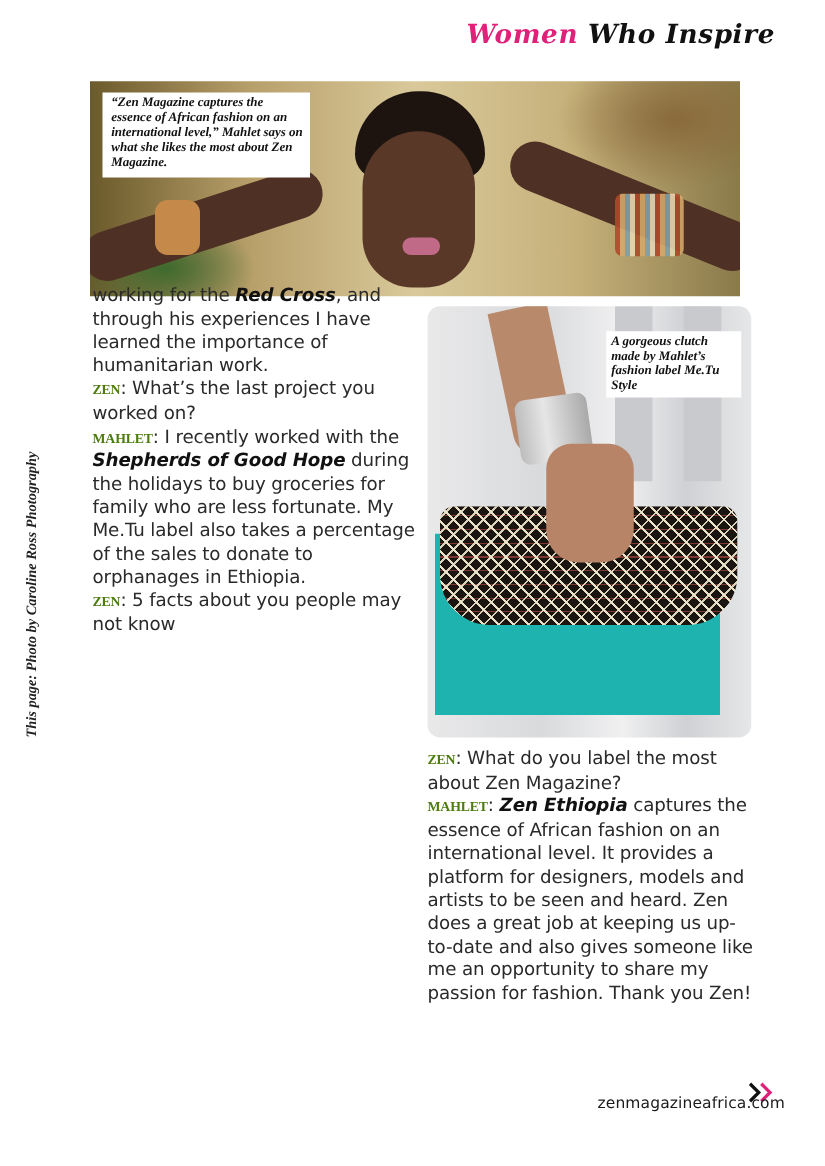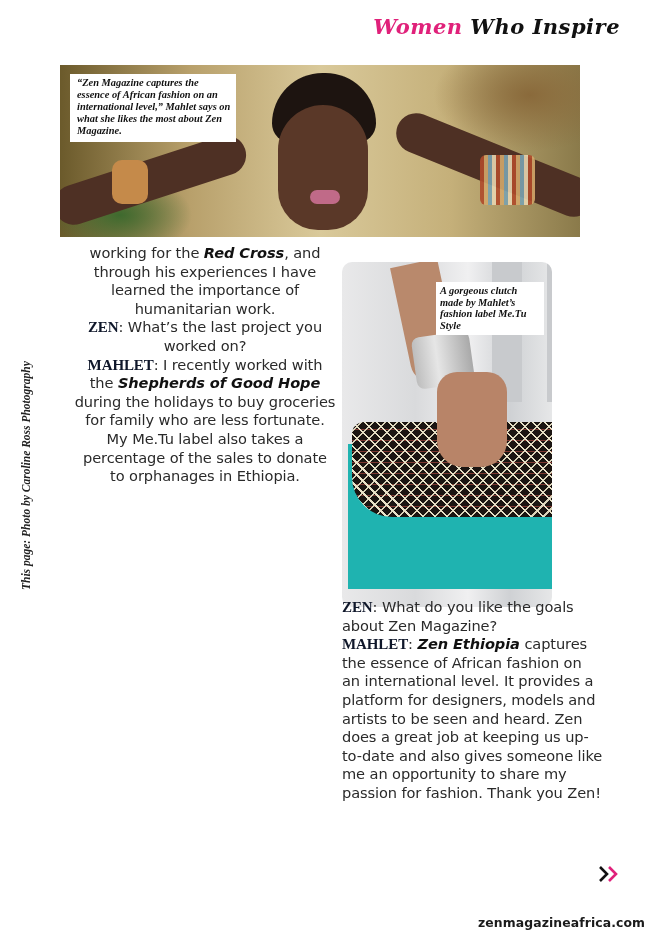--- a/index.html
+++ b/index.html
@@ -1,62 +1,62 @@
 <!DOCTYPE html>
 <html><head>
   <meta charset="utf-8">
   <style>
     html, body { margin:0; padding:0; background:#ffffff; }
     body { width:660px; height:933px; position:relative; overflow:hidden; font-family:"DejaVu Sans", sans-serif; color:#222; }
     .header { position:absolute; right:40px; top:14px; font-family:"DejaVu Serif", serif; font-style:italic; font-weight:bold; font-size:21px; letter-spacing:0.5px;text-align:center; }
     .header .pink { color:#e0217a; }
     .header .black { color:#111; }
 
-    .hero { position:absolute; left:60px; top:65px; width:520px; height:172px; overflow:hidden;
+    .hero { position:absolute; left:72px; top:65px; width:520px; height:172px; overflow:hidden;
       background:
         radial-gradient(ellipse 60px 80px at 260px 90px, #4a2f25 0%, #5a3a2e 55%, rgba(0,0,0,0) 70%),
         radial-gradient(ellipse 90px 50px at 60px 150px, #3e6a2e 0%, rgba(0,0,0,0) 80%),
         radial-gradient(ellipse 120px 70px at 470px 30px, #8a6a3b 0%, rgba(0,0,0,0) 80%),
         linear-gradient(90deg, #6b5a2b 0%, #b8a06b 25%, #d9c99a 50%, #c5b07a 75%, #8a7a4a 100%);
     }
     .hero .face { position:absolute; left:218px; top:40px; width:90px; height:125px; border-radius:45px 45px 40px 40px; background:#5a3828; }
     .hero .hair { position:absolute; left:212px; top:8px; width:104px; height:70px; border-radius:52px 52px 20px 20px; background:#1d1410; }
     .hero .lips { position:absolute; left:250px; top:125px; width:30px; height:14px; border-radius:8px; background:#c06a88; }
     .hero .arm-l { position:absolute; left:-10px; top:95px; width:200px; height:40px; background:#4e3024; transform:rotate(-18deg); border-radius:20px; }
     .hero .arm-r { position:absolute; left:330px; top:80px; width:210px; height:40px; background:#4e3024; transform:rotate(22deg); border-radius:20px; }
     .hero .bracelets { position:absolute; left:420px; top:90px; width:55px; height:50px; background:repeating-linear-gradient(90deg,#b04a2a 0 4px,#d4a86a 4px 8px,#7aa2b0 8px 12px,#e8d6b0 12px 16px); border-radius:6px; opacity:.9; }
     .hero .bangle { position:absolute; left:52px; top:95px; width:36px; height:44px; background:#c58a4a; border-radius:10px; }
     .hero .caption { position:absolute; left:10px; top:9px; width:154px; padding:3px 5px 5px 7px; background:#fff; font-family:"Liberation Serif", serif; font-style:italic; font-weight:bold; font-size:10.4px; line-height:12px; color:#111; }
 
     .side-credit { position:absolute; left:20px; top:590px; transform-origin:left top; transform:rotate(-90deg); font-family:"Liberation Serif", serif; font-style:italic; font-weight:bold; font-size:11.5px; color:#222; white-space:nowrap; }
 
     .col { position:absolute; font-family:"DejaVu Sans", sans-serif; font-size:14.6px; line-height:18.6px; color:#2a2a2a; letter-spacing:-0.1px; }
-    .col-left { left:74px; top:244px; width:262px;text-align:center; }
+    .col-left { left:74px; top:228px; width:262px; }
     .col-right { left:342px; top:598px; width:262px; }
     .col p { margin:0; }
-    .zen { font-family:"Liberation Serif", serif; font-weight:bold; color:#0f172a; font-size:15px; }
+    .zen { font-family:"Liberation Serif", serif; font-weight:bold; color:#4d7c0f; font-size:11px; }
     .bi { font-weight:bold; font-style:italic; color:#111; }
 
-    .clutch-photo { position:absolute; left:342px; top:262px; width:210px; height:345px; border-radius:10px; overflow:hidden;
-      background:linear-gradient(90deg, #e9e9ea 0%, #d9dadc 35%, #f0f0f1 60%, #cfd1d4 80%, #e6e7e8 100%); }
+    .clutch-photo { position:absolute; left:342px; top:245px; width:240px; height:345px; border-radius:10px; overflow:hidden;
+      background:linear-gradient(90deg, #e9e9ea 0%, #d9dadc 35%, #f0f0f1 60%, #cfd1d4 80%, #e6e7e8 100%);padding-left:19px; }
     .clutch-photo .stripe { position:absolute; top:0; width:30px; height:140px; background:#c8cacd; }
     .clutch-photo .forearm { position:absolute; left:60px; top:0; width:48px; height:120px; background:#b9896c; transform:rotate(-12deg); border-radius:0 0 20px 20px; }
     .clutch-photo .cuff { position:absolute; left:72px; top:72px; width:58px; height:52px; background:linear-gradient(90deg,#bdbdbd,#e6e6e6 40%,#a9a9a9); border-radius:8px; transform:rotate(-8deg); }
     .clutch-photo .hand { position:absolute; left:95px; top:110px; width:70px; height:95px; background:#b88468; border-radius:20px 20px 26px 26px; z-index:3; }
     .clutch-photo .flap { position:absolute; left:10px; top:160px; width:238px; height:95px; border-radius:12px 12px 40px 40px; z-index:2;
       background:
         repeating-linear-gradient(45deg, transparent 0 7px, #e9e2c8 7px 8.5px),
         repeating-linear-gradient(-45deg, transparent 0 7px, #d9d2b8 7px 8.5px),
         repeating-linear-gradient(0deg, transparent 0 10px, rgba(220,90,80,.5) 10px 11px),
         #1b1512; }
     .clutch-photo .body { position:absolute; left:6px; top:182px; width:228px; height:145px; background:#1fb3b0; z-index:1; }
     .clutch-photo .caption { position:absolute; right:8px; top:20px; width:100px; padding:3px 4px 4px 4px; background:#fff; font-family:"Liberation Serif", serif; font-style:italic; font-weight:bold; font-size:10.4px; line-height:11.5px; color:#111; z-index:5; }
 
     .next-arrow { position:absolute; left:598px; top:864px; width:22px; height:20px; }
-    .footer-url { position:absolute; left:478px; top:915px; font-family:"DejaVu Sans", sans-serif; font-size:12.4px; color:#1b1b1b; letter-spacing:0.1px;font-weight:bold; }
+    .footer-url { position:absolute; left:478px; top:874px; font-family:"DejaVu Sans", sans-serif; font-size:12.4px; color:#1b1b1b; letter-spacing:0.1px; }
   </style>
 </head>
 <body>
 
 <div class="header">
   <span class="pink">Women</span>
   <span class="black">Who Inspire</span>
 </div>
 
 <div class="hero">
@@ -69,35 +69,36 @@
   <div class="bracelets"></div>
   <div class="caption">“Zen Magazine captures the essence of African fashion on an international level,” Mahlet says on what she likes the most about Zen Magazine.</div>
 </div>
 
 <div class="side-credit">This page: Photo by Caroline Ross Photography</div>
 
 <div class="col col-left">
   <p><span>working for the </span><span class="bi">Red Cross</span><span>, and through his experiences I have learned the importance of humanitarian work.</span></p>
   <p><span class="zen">ZEN</span><span>: What’s the last project you worked on?</span></p>
   <p><span class="zen">MAHLET</span><span>: I recently worked with the </span><span class="bi">Shepherds of Good Hope</span><span> during the holidays to buy groceries for family who are less fortunate. My Me.Tu label also takes a percentage of the sales to donate to orphanages in Ethiopia.</span></p>
+  <p><span class="zen">ZEN</span><span>: 5 facts about you people may not know</span></p>
 </div>
 
 <div class="clutch-photo">
   <div class="stripe" style="left:150px;"></div>
   <div class="stripe" style="left:205px;"></div>
   <div class="forearm"></div>
   <div class="cuff"></div>
   <div class="hand"></div>
   <div class="body"></div>
   <div class="flap"></div>
   <div class="caption">A gorgeous clutch made by Mahlet’s fashion label Me.Tu Style</div>
 </div>
 
 <div class="col col-right">
-  <p><span class="zen">ZEN</span><span>: What do you like the goals about Zen Magazine?</span></p>
+  <p><span class="zen">ZEN</span><span>: What do you label the most about Zen Magazine?</span></p>
   <p><span class="zen">MAHLET</span><span>: </span><span class="bi">Zen Ethiopia</span><span> captures the essence of African fashion on an international level. It provides a platform for designers, models and artists to be seen and heard. Zen does a great job at keeping us up-to-date and also gives someone like me an opportunity to share my passion for fashion. Thank you Zen!</span></p>
 </div>
 
 <div class="next-arrow">
   <svg width="22" height="20" viewBox="0 0 22 20">
     <polyline points="2,3 9,10 2,17" fill="none" stroke="#111" stroke-width="2.6"></polyline>
     <polyline points="11,3 18,10 11,17" fill="none" stroke="#e0217a" stroke-width="2.6"></polyline>
   </svg>
 </div>
 

